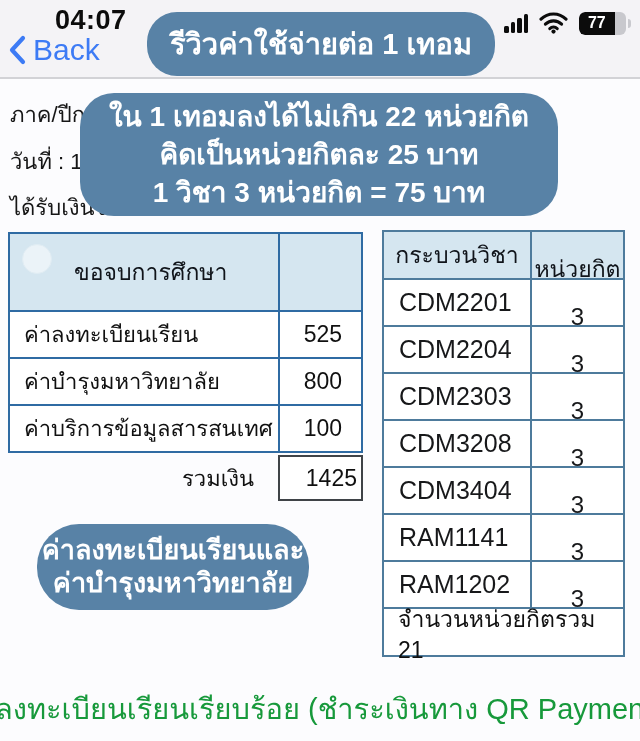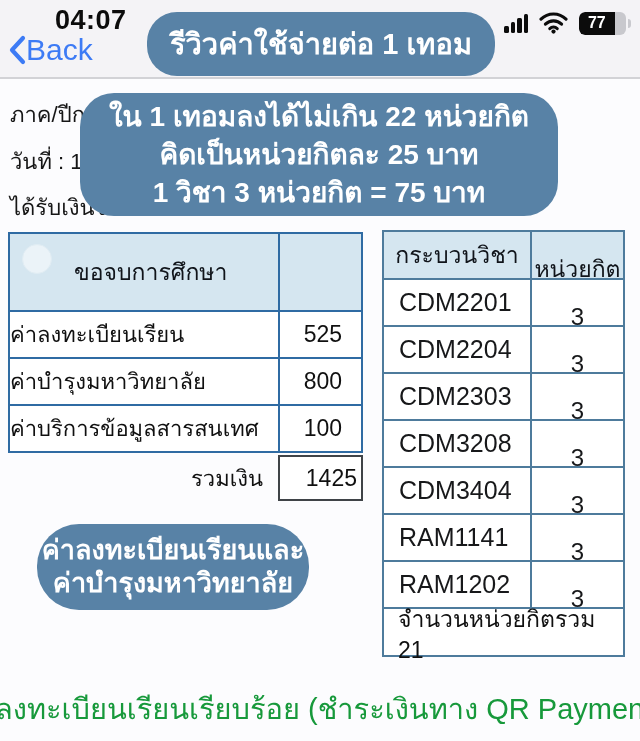--- a/index.html
+++ b/index.html
@@ -12,21 +12,21 @@
   .status-icons{position:absolute;right:14px;top:11px;display:flex;align-items:center;gap:11px;height:24px;}
   .sigbars{display:flex;align-items:flex-end;gap:2px;height:19px;}
   .sigbars i{display:block;width:4.5px;background:#0c0c0c;border-radius:1.5px;}
   .sb1{height:7px}.sb2{height:11px}.sb3{height:15px}.sb4{height:19px}
   .wifi{display:block;}
   .battery{position:relative;width:47px;height:23px;border-radius:6px;background:#c8c8cd;overflow:hidden;}
   .batt-fill{position:absolute;left:0;top:0;height:100%;width:76%;background:#0c0c0c;border-radius:6px 0 0 6px;}
   .batt-num{position:absolute;left:0;top:0;width:76%;height:100%;display:flex;align-items:center;justify-content:center;color:#fff;font-size:16px;font-weight:700;}
   .batt-cap{position:absolute;right:9px;top:19px;width:3px;height:9px;background:#c9c9ce;border-radius:0 3px 3px 0;}
 
-  .back-btn{position:absolute;left:8px;top:33px;display:flex;align-items:center;gap:0;color:var(--back_blue);cursor:pointer;}
+  .back-btn{position:absolute;left:8px;top:33px;display:flex;align-items:center;gap:7px;color:var(--back_blue);cursor:pointer;}
   .back-btn .lbl{font-size:30px;}
 
   .title-bubble{position:absolute;left:147px;top:12px;width:348px;height:64px;background:var(--accent_blue);border-radius:30px;display:flex;align-items:center;justify-content:center;color:#fff;font-size:29px;font-weight:700;white-space:nowrap;z-index:6;}
 
   
   .bg-line{position:absolute;left:10px;color:#161616;font-size:22px;white-space:nowrap;z-index:1;}
   .bgl1{top:97px;} .bgl2{top:144px;} .bgl3{top:190px;}
 
   
   .info-bubble{position:absolute;left:80px;top:93px;width:478px;height:123px;background:var(--accent_blue);border-radius:34px;display:flex;flex-direction:column;align-items:center;justify-content:center;z-index:4;}
@@ -37,24 +37,24 @@
   .fees .tbl{border:2px solid var(--fees_border);box-sizing:border-box;background:#fff;}
   .f-row{display:flex;box-sizing:border-box;}
   .f-row + .f-row{border-top:2px solid var(--fees_border);}
   .f-c1{width:270px;box-sizing:border-box;border-right:2px solid var(--fees_border);display:flex;align-items:center;}
   .f-c2{flex:1;display:flex;align-items:center;justify-content:flex-end;padding-right:19px;box-sizing:border-box;}
   .f-head{height:76px;background:var(--header_bg);}
   .f-head .f-c1{padding-left:64px;font-size:23px;color:#10141a;position:relative;}
   .hdr-circle{position:absolute;left:12px;top:10px;width:30px;height:30px;border-radius:50%;background:#ebf3f8;border:1px solid #e0ecf3;box-sizing:border-box;}
   .f-head .f-c2{flex-direction:column;justify-content:center;padding-right:0;font-size:22px;color:#10141a;line-height:28px;}
   .f-data{height:47px;font-size:22px;color:#101010;}
-  .f-data .f-c1{}
+  .f-data .f-c1{padding-left:14px;}
   .f-data .f-c2{font-size:23px;}
   .f-total{display:flex;align-items:center;justify-content:flex-end;height:50px;}
-  .f-total .t-lbl{font-size:22px;color:#101010;margin-right:15px;}
+  .f-total .t-lbl{font-size:22px;color:#101010;margin-right:24px;}
   .f-total .t-box{width:85px;height:46px;border:2px solid #3f4347;background:#fff;display:flex;align-items:center;justify-content:center;font-size:23px;color:#101010;box-sizing:border-box;padding-right:4px;justify-content:flex-end;}
 
   
   .courses{position:absolute;left:382px;top:230px;width:243px;border:2px solid var(--courses_border);box-sizing:border-box;background:#fff;z-index:2;}
   .c-row{display:flex;box-sizing:border-box;}
   .c-row + .c-row, .c-foot{border-top:2px solid var(--courses_border);}
   .c-c1{width:148px;box-sizing:border-box;border-right:2px solid var(--courses_border);display:flex;align-items:center;padding-left:15px;}
   .c-c2{flex:1;display:flex;align-items:center;justify-content:center;margin-top:28px;}
   .c-head{height:46px;background:var(--header_bg);font-size:23px;color:#10141a;}
   .c-head .c-c1{justify-content:center;padding-left:0;}

